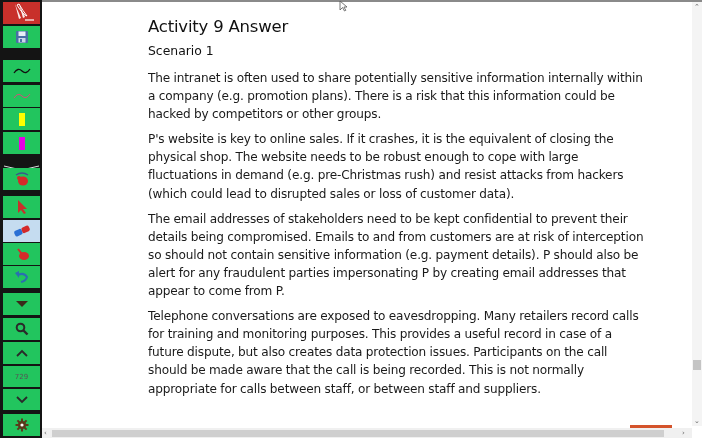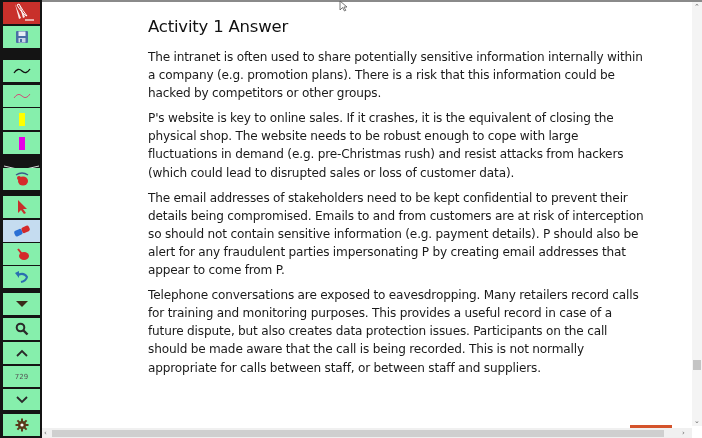--- a/index.html
+++ b/index.html
@@ -6,21 +6,21 @@
   html, body { width: 702px; height: 438px; overflow: hidden; background: #ffffff; }
   body { position: relative; font-family: "DejaVu Sans", "Liberation Sans", sans-serif; }
 
   
   .toolbar {
     position: absolute; left: 0; top: 0; width: 42px; height: 438px;
     background: #141414;
   }
   .tb-btn {
     position: absolute; left: 3px; width: 37px;
-    background: #86efac; display: flex; align-items: center; justify-content: center;
+    background: #22c55e; display: flex; align-items: center; justify-content: center;
     cursor: pointer;
   }
   .tb-btn.active { background: #c5dcf0; }
   .tb-btn.brand { background: #c8302b; }
   .tb-divider {
     position: absolute; left: 3px; width: 37px; height: 8px;
   }
   .page-num {
     font-family: "DejaVu Sans", sans-serif; font-size: 7px; color: #555555;
   }
@@ -192,21 +192,22 @@
         <rect x="6" y="0.5" width="2" height="13" transform="rotate(-45 7 7)"></rect>
       </g>
       <circle cx="7" cy="7" r="1.6" fill="#fff"></circle>
     </svg>
   </div>
 </div>
 
 <div class="top-line"></div>
 
 <div class="doc">
-  <h1>Activity 1 Answer</h1>
+  <h1>Activity 9 Answer</h1>
+  <h2>Scenario 1</h2>
   <p>The intranet is often used to share potentially sensitive information internally within a company (e.g. promotion plans). There is a risk that this information could be hacked by competitors or other groups.</p>
   <p>P's website is key to online sales. If it crashes, it is the equivalent of closing the physical shop. The website needs to be robust enough to cope with large fluctuations in demand (e.g. pre-Christmas rush) and resist attacks from hackers (which could lead to disrupted sales or loss of customer data).</p>
   <p>The email addresses of stakeholders need to be kept confidential to prevent their details being compromised. Emails to and from customers are at risk of interception so should not contain sensitive information (e.g. payment details). P should also be alert for any fraudulent parties impersonating P by creating email addresses that appear to come from P.</p>
   <p>Telephone conversations are exposed to eavesdropping. Many retailers record calls for training and monitoring purposes. This provides a useful record in case of a future dispute, but also creates data protection issues. Participants on the call should be made aware that the call is being recorded. This is not normally appropriate for calls between staff, or between staff and suppliers.</p>
 </div>
 
 <svg class="cursor" width="9" height="12" viewBox="0 0 9 12">
   <path d="M1 1 L1 10 L3.5 7.5 L5.5 11 L6.8 10.3 L4.9 7 L8 7 Z" fill="#fff" stroke="#555" stroke-width="0.8"></path>
 </svg>
 

